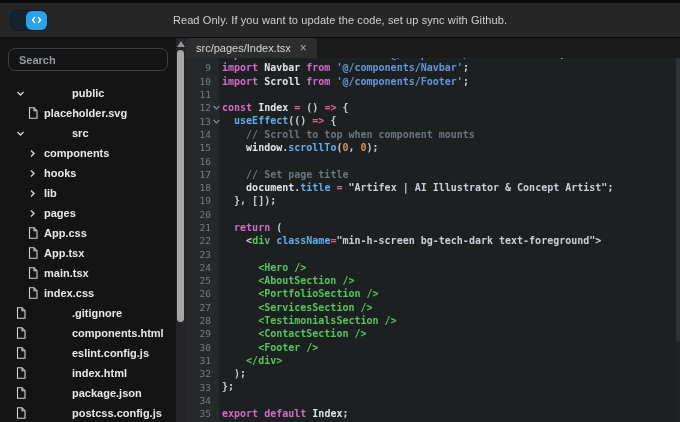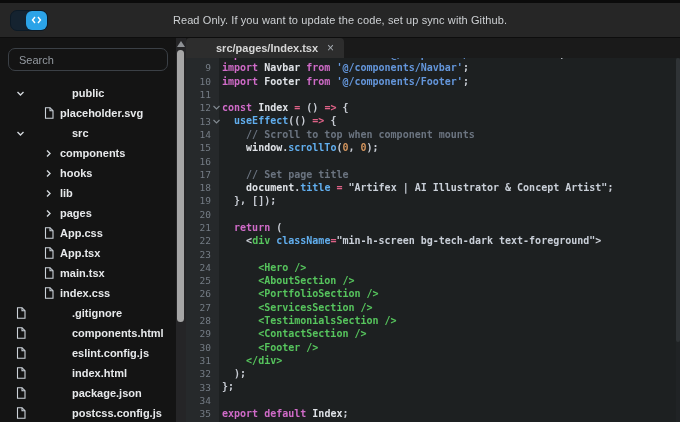--- a/index.html
+++ b/index.html
@@ -29,47 +29,48 @@
   }
   
   .body{ position:absolute; top:38px; left:0; right:0; bottom:0; display:flex; }
   
   .sidebar{ width:176px; background:#141414; padding-top:8px; overflow:hidden; }
   .search{
     display:block; width:160px; height:23px; margin:2px 8px 8px 8px;
     background:#141414; border:1px solid #3b4046; border-radius:7px;
     color:#e5e5e5; font-size:11px; padding:0 10px; outline:none;
     font-family:"Liberation Sans", sans-serif;
+    font-weight:bold;
   }
   .search::placeholder{ color:#949aa1; }
   .tree{ padding-top:4px; }
   .trow{ height:20px; display:flex; align-items:center; }
   .trow.lvl0{ padding-left:16px;gap:40px; }
-  .trow.lvl1{ padding-left:44px; }
+  .trow.lvl1{ padding-left:28px; }
   .ticon{ width:14px; display:flex; align-items:center; }
   .tlabel{ color:#e7e9eb; font-size:11px; font-weight:600; margin-left:2px; white-space:nowrap; }
   
   .vscroll{ position:relative; width:10px; background:#252527; }
   .vscroll-arrow{
     position:absolute; top:3px; left:1px; width:0; height:0;
     border-left:4px solid transparent; border-right:4px solid transparent;
     border-bottom:6px solid #8f9296;
   }
   .vscroll-thumb{
     position:absolute; top:12px; left:1px; width:7px; height:272px;
     background:#a6a6a6; border-radius:4px;
   }
   
   .editor{ flex:1; display:flex; flex-direction:column; background:#1a1a1a; min-width:0; }
   .tabbar{ height:20px; background:#1a1a1a; display:flex; }
   .tab{
     height:20px; background:#2d2d2d; border-radius:4px 4px 0 0;
     display:flex; align-items:center; padding:0 10px; gap:9px;
   }
-  .tab-label{ color:#d6d6d6; font-size:11px; font-weight:700; white-space:nowrap;margin-left:20px; }
+  .tab-label{ color:#d6d6d6; font-size:11px; font-weight:400; white-space:nowrap; }
   .tab-close{ color:#a7adb3; font-size:12px; line-height:1; cursor:default; }
   .code{ position:relative; flex:1; background:#1d2021; overflow:hidden; }
   .gutter-bg{ position:absolute; left:0; top:0; bottom:0; width:33px; background:#26292b; }
   .lines{ position:relative; margin-top:-10px; }
   .cl{ display:flex; align-items:center; height:13.3px; }
   .ln{
     width:25px; flex:none; text-align:right; color:#747c85;
     font-family:"DejaVu Sans Mono", monospace; font-size:9.5px;
   }
   .fold{ width:11px; flex:none; display:flex; justify-content:center; align-items:center; }
@@ -276,21 +277,21 @@
               <pre class="ct"><span class="t-kw">import</span><span class="t-pl"> </span><span class="t-id">ContactSection</span><span class="t-pl"> </span><span class="t-kw">from</span><span class="t-pl"> </span><span class="t-str">'@/components/ContactSection'</span><span class="t-pun">;</span></pre>
             </div>
             <div class="cl">
               <span class="ln">9</span>
               <span class="fold"></span>
               <pre class="ct"><span class="t-kw">import</span><span class="t-pl"> </span><span class="t-id">Navbar</span><span class="t-pl"> </span><span class="t-kw">from</span><span class="t-pl"> </span><span class="t-str">'@/components/Navbar'</span><span class="t-pun">;</span></pre>
             </div>
             <div class="cl">
               <span class="ln">10</span>
               <span class="fold"></span>
-              <pre class="ct"><span class="t-kw">import</span><span class="t-pl"> </span><span class="t-id">Footer</span><span class="t-pl"> </span><span class="t-kw">from</span><span class="t-pl"> </span><span class="t-str">'@/components/Footer'</span><span class="t-pun">;</span></pre>
+              <pre class="ct"><span class="t-kw">import</span><span class="t-pl"> </span><span class="t-id">Scroll</span><span class="t-pl"> </span><span class="t-kw">from</span><span class="t-pl"> </span><span class="t-str">'@/components/Footer'</span><span class="t-pun">;</span></pre>
             </div>
             <div class="cl">
               <span class="ln">11</span>
               <span class="fold"></span>
               <pre class="ct"></pre>
             </div>
             <div class="cl">
               <span class="ln">12</span>
               <span class="fold">
                 <svg width="7" height="5" viewBox="0 0 7 5">

